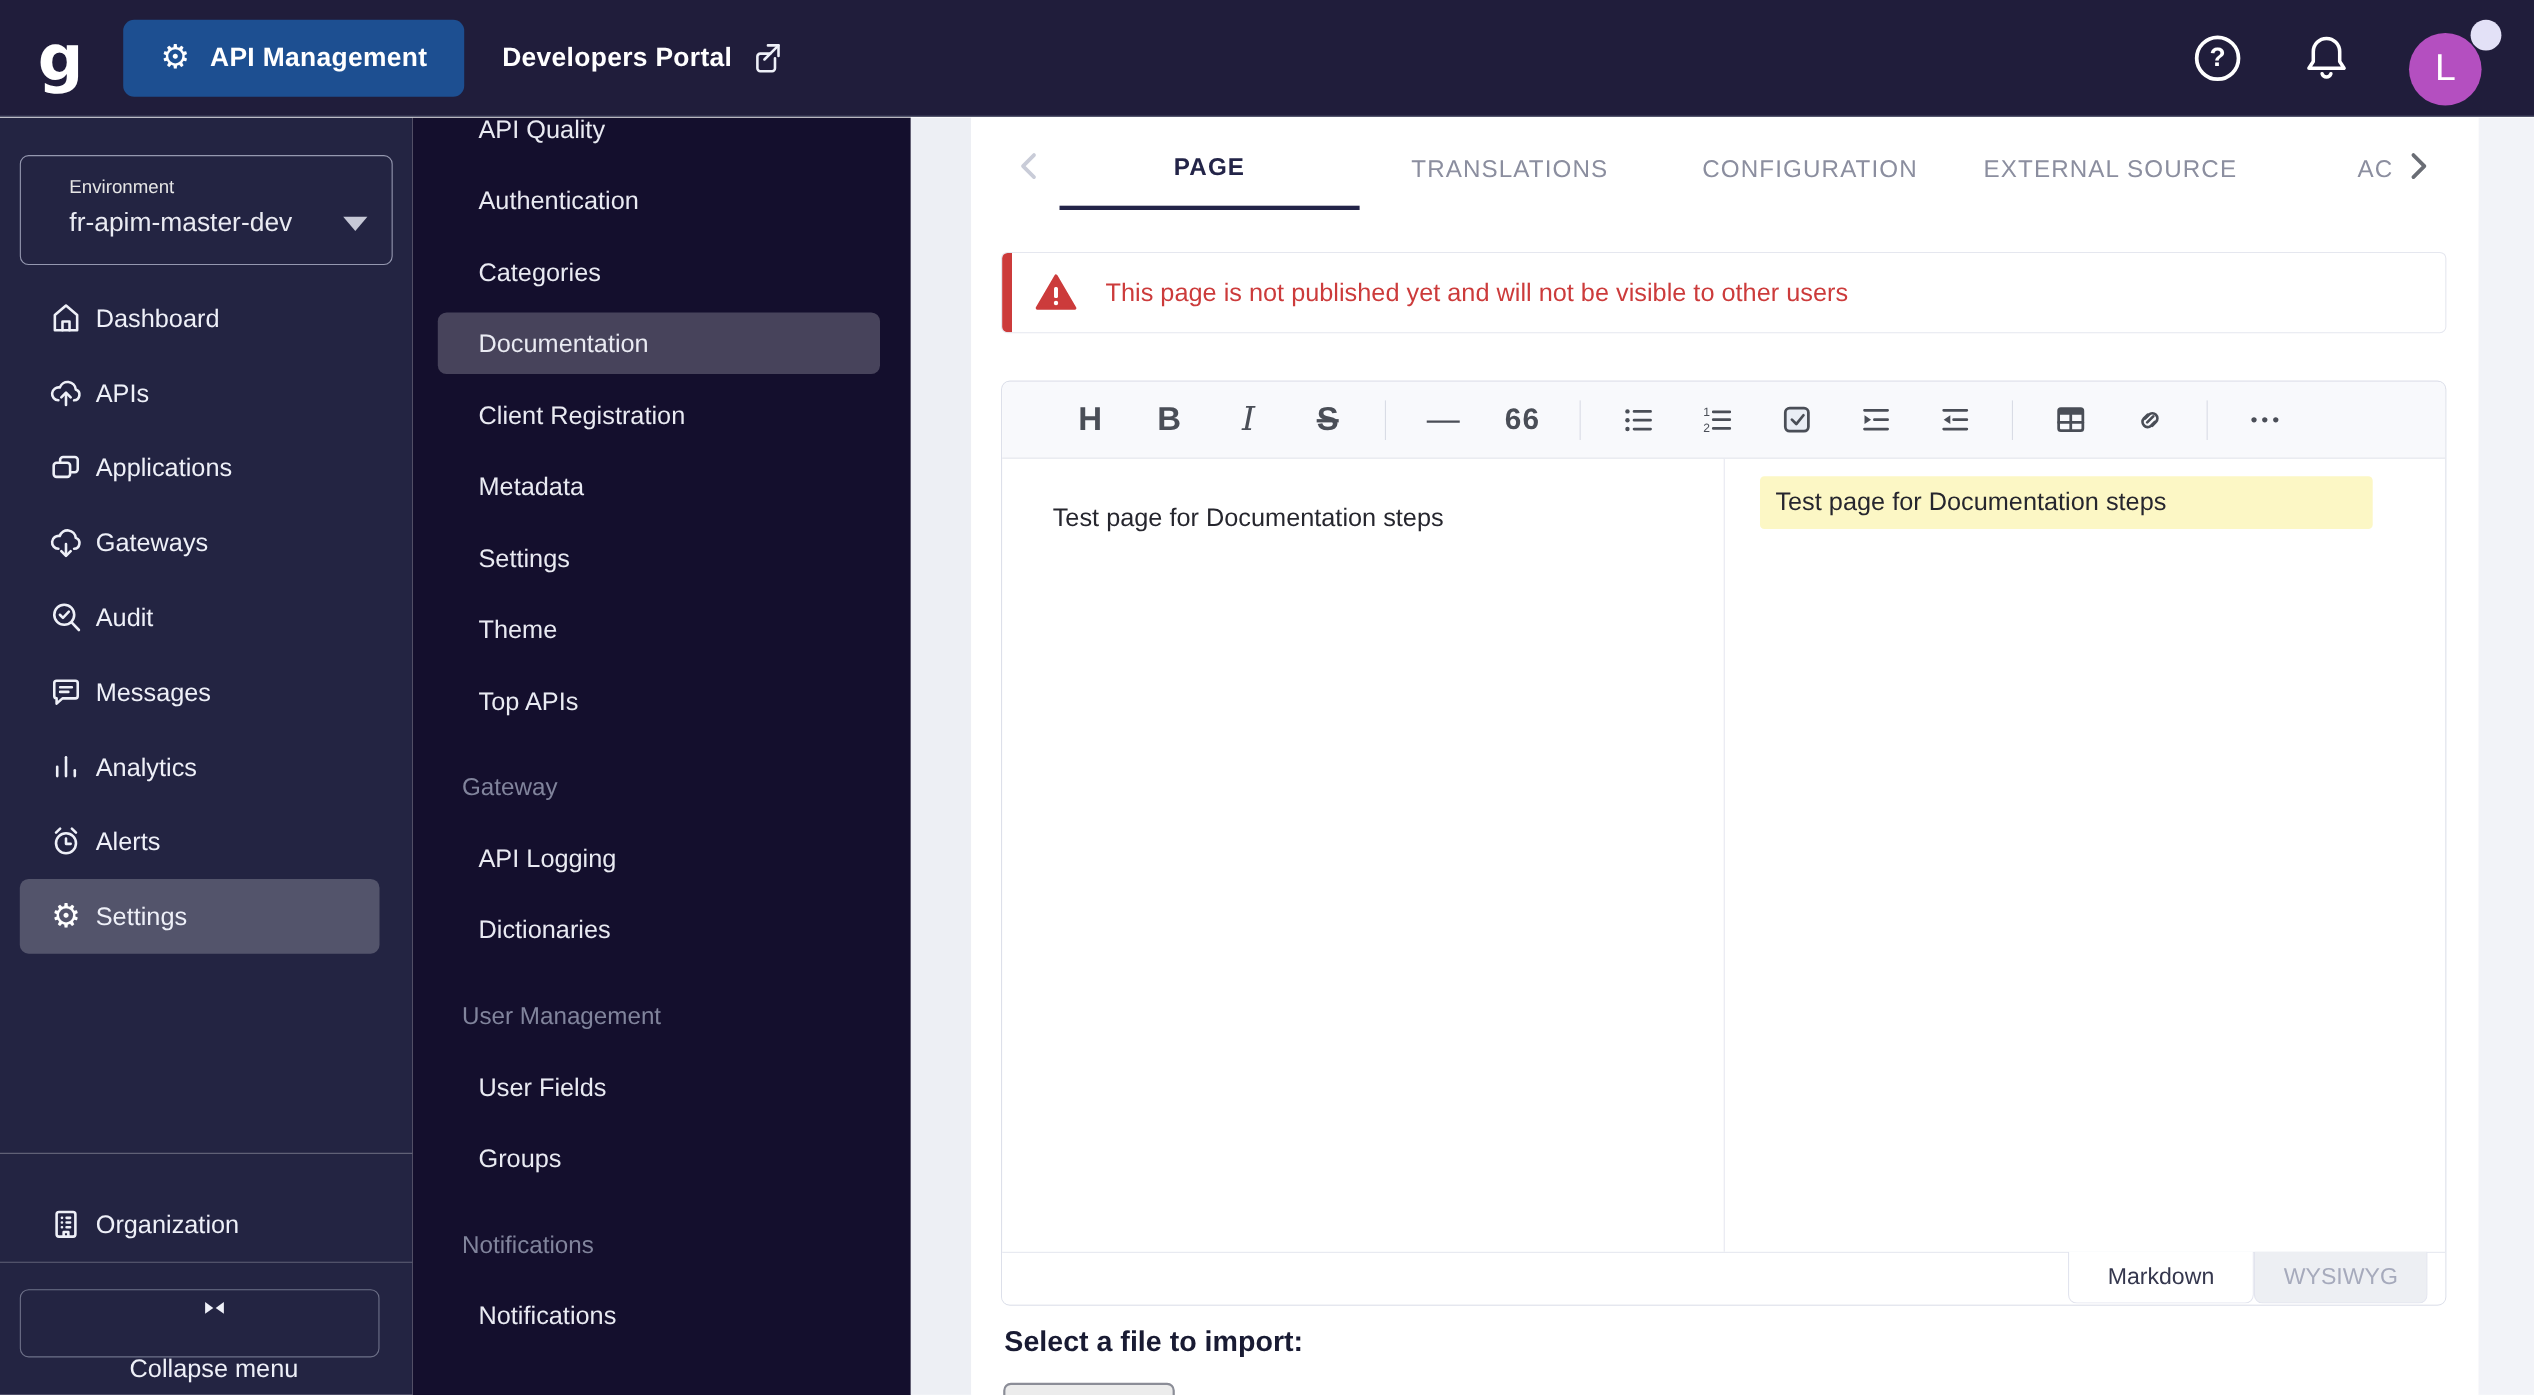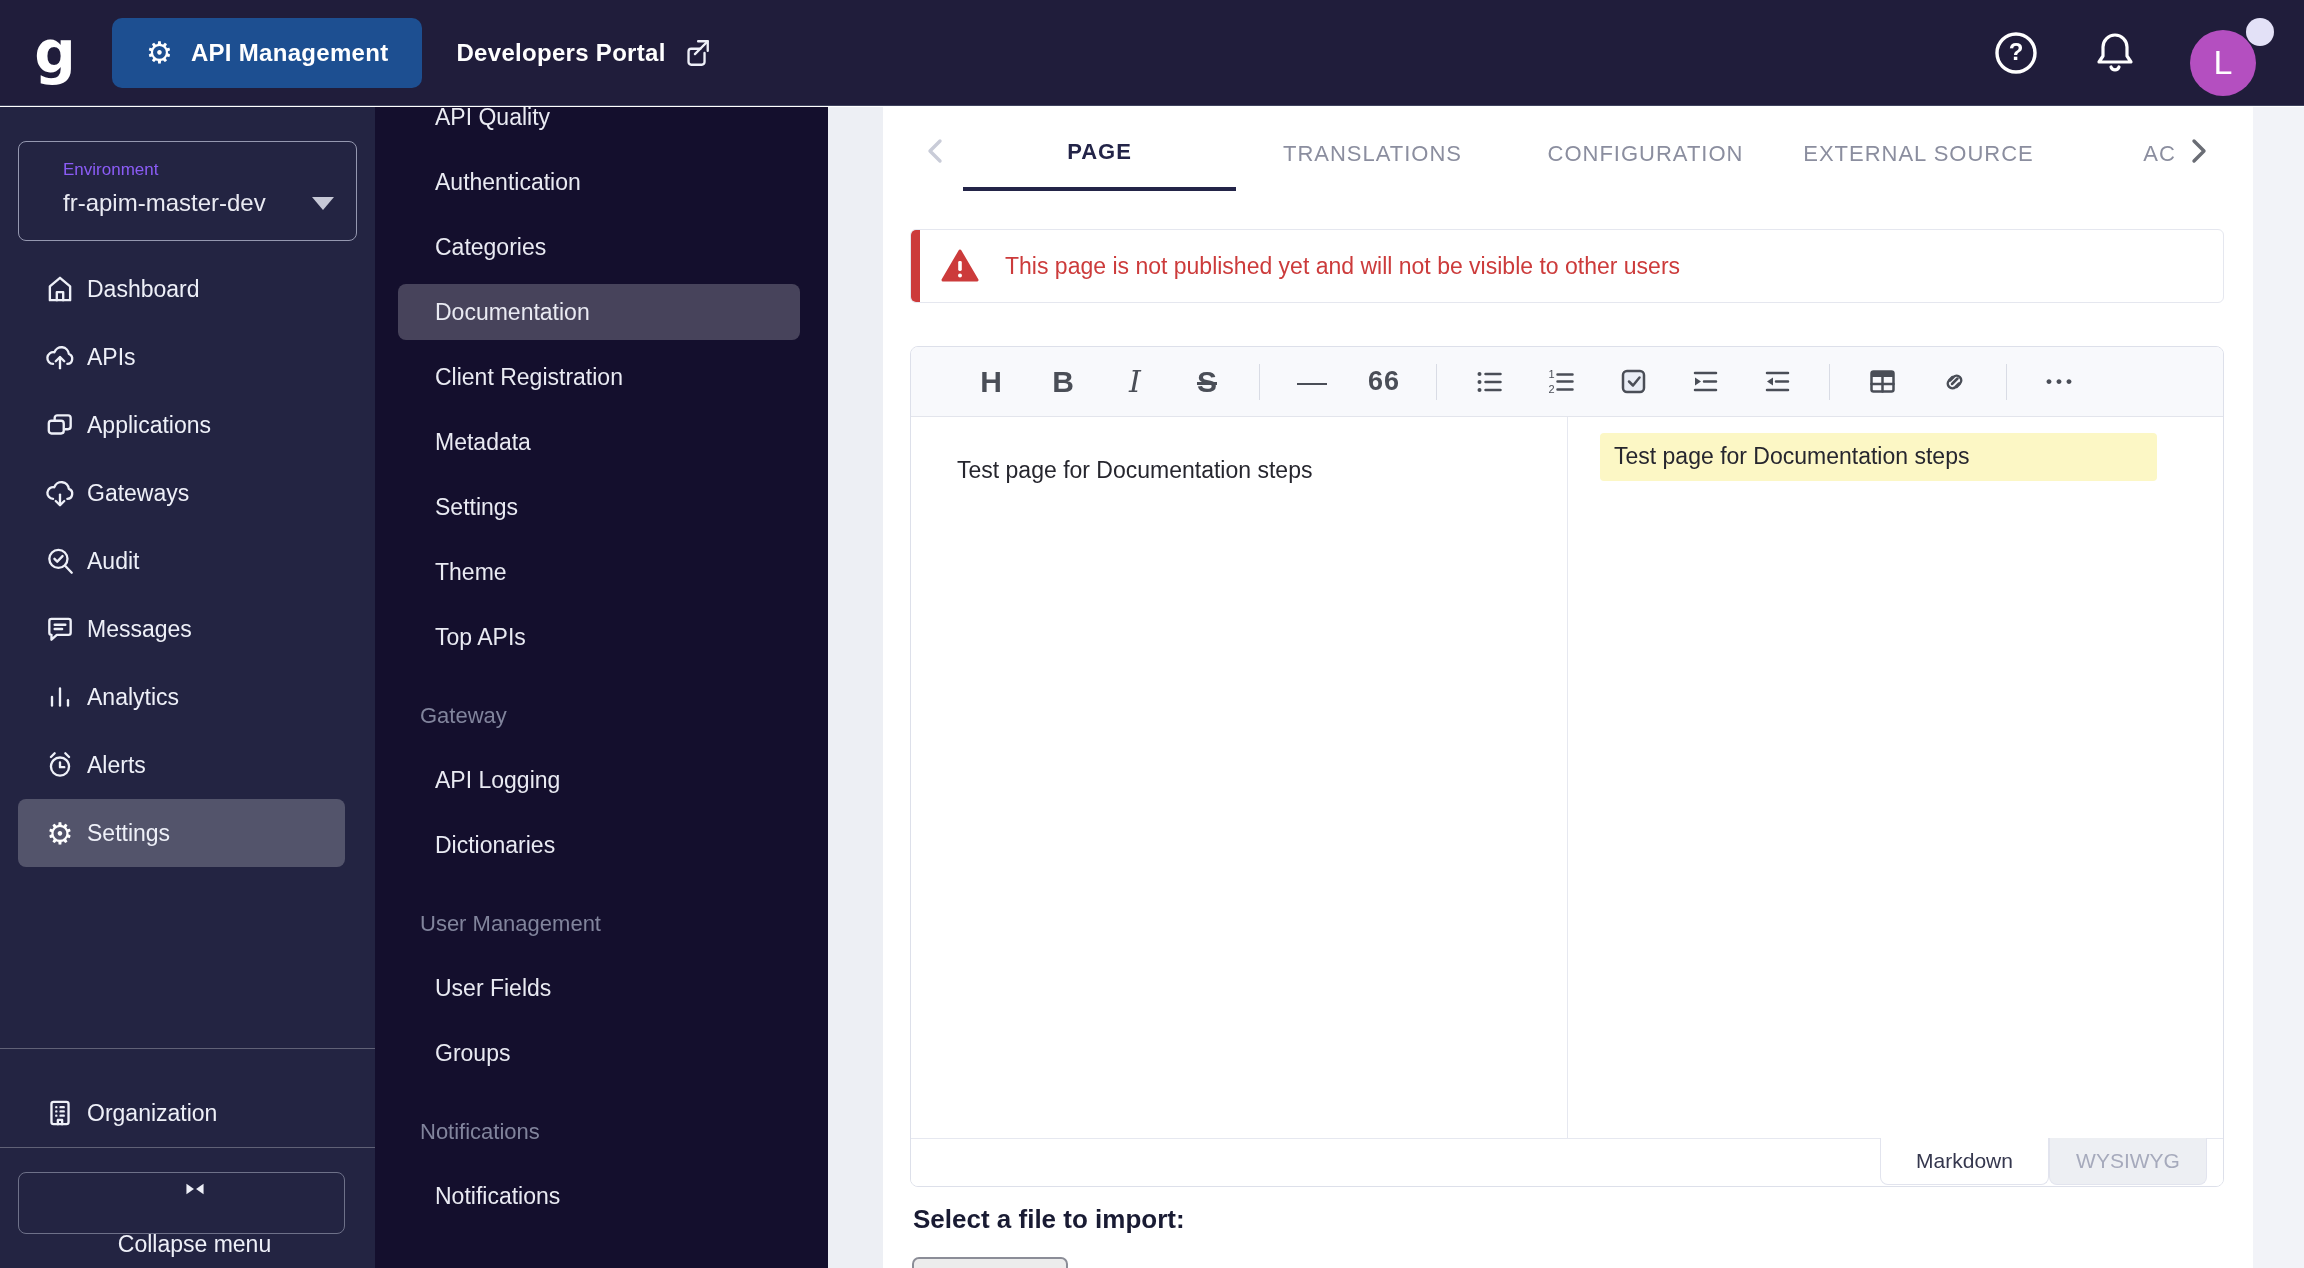--- a/index.html
+++ b/index.html
@@ -29,21 +29,21 @@
     background:#232442; display:flex; flex-direction:column; }
   .subsidebar { position:absolute; left:375px; top:107px; width:453px; height:1178px;
     background:#140f2d; overflow:hidden; }
   .gutterL { position:absolute; left:828px; top:107px; width:55px; height:1161px; background:#edeff4; }
   .main { position:absolute; left:883px; top:107px; width:1370px; height:1161px; background:#fff; }
   .gutterR { position:absolute; left:2253px; top:107px; width:51px; height:1161px; background:#f2f3f8; }
 
   
   .env-box { margin:34px 18px 0 18px; height:100px; border:1px solid #9598b0; border-radius:8px;
     padding:18px 22px 0 44px; cursor:pointer; }
-  .env-label { color:#8b5cf6; font-size:17px; }
+  .env-label { color:#e5e5e5; font-size:17px; }
   .env-row { display:flex; align-items:center; margin-top:9px; }
   .env-value { color:#e9eaf2; font-size:24px; }
   .caret { margin-left:auto; width:0; height:0; border-left:11px solid transparent;
     border-right:11px solid transparent; border-top:13px solid #c6c8d6; }
   .nav { margin-top:14px; }
   .sitem { height:68px; margin:0 30px 0 18px; border-radius:8px; display:flex; align-items:center;
     gap:11px; padding-left:26px; color:#eef0f8; font-size:23px; cursor:pointer; }
   .sitem.active { background:rgba(255,255,255,.22); }
   .si { width:32px; height:32px; flex:0 0 32px; }
   .si path, .si circle, .si rect, .si polyline { fill:none; stroke:#eef0f8; stroke-width:2.2;

